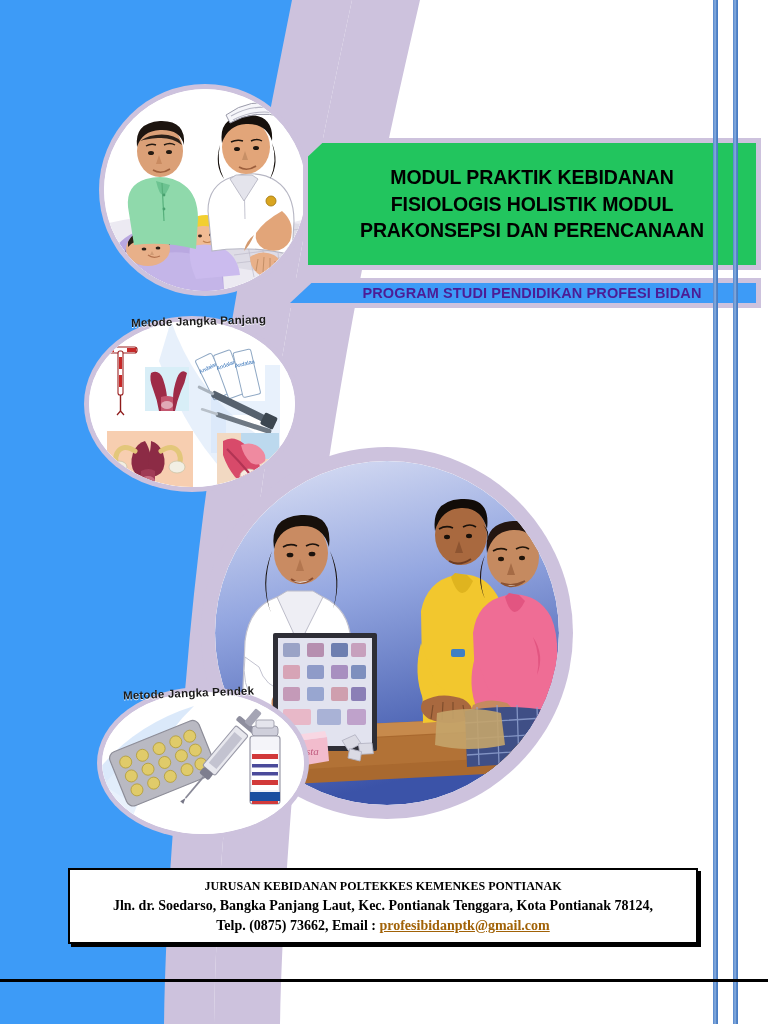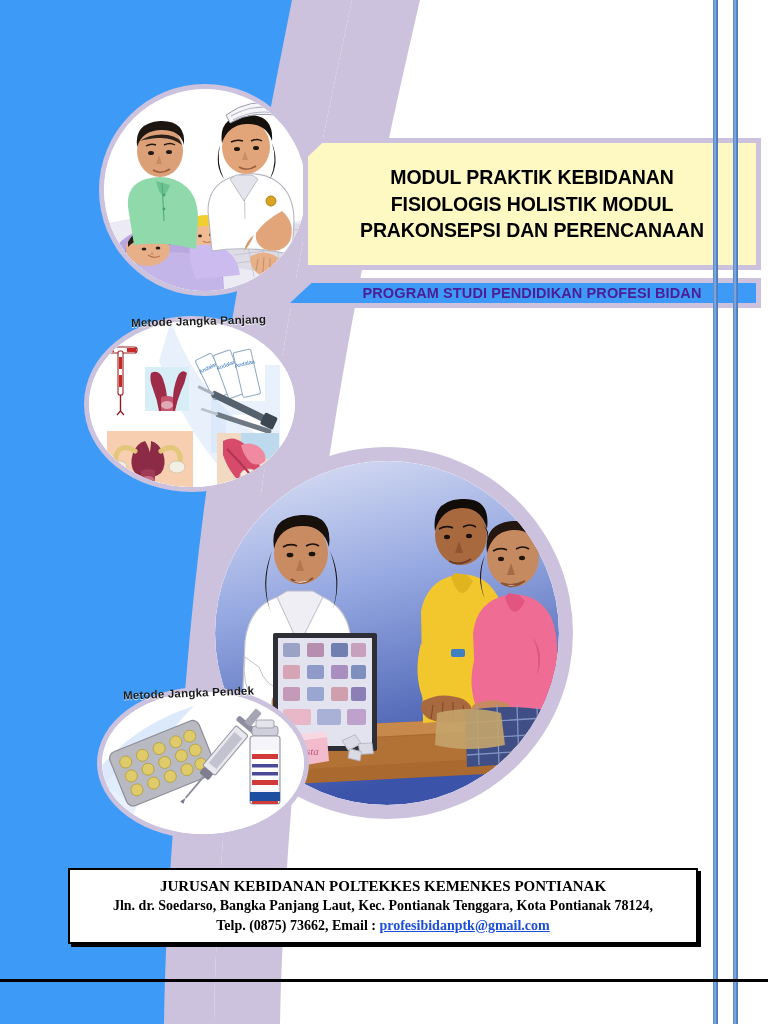--- a/index.html
+++ b/index.html
@@ -36,21 +36,21 @@
   .title-outer {
     position:absolute;
     background:#cdc2dd;
     padding:5px;
   }
   #title-main-outer {
     left:303px; top:138px; width:458px; height:132px;
   }
   #title-main {
     width:100%; height:100%;
-    background:#fef9c3;
+    background:#22c55e;
     display:flex; align-items:center; justify-content:center;
     clip-path: polygon(0% 11%, 3.2% 0%, 100% 0%, 100% 100%, 0% 100%);
   }
   #title-main-text {
     color:#000000;
     font-size:19.5px;
     font-weight:bold;
     line-height:26.5px;
     letter-spacing:-0.1px;
     text-align:center;
@@ -134,25 +134,25 @@
     z-index:60;
   }
   #footer-inner {
     width:100%;
     text-align:center;
     font-family:"Liberation Serif", serif;
     font-weight:bold;
     color:#000000;
     line-height:19.5px;
   }
-  #footer-line1 { font-size:15px; }
+  #footer-line1 { font-size:12px; }
   #footer-line2 { font-size:14px; }
   #footer-line3 { font-size:14px; }
   #footer-email {
-    color:#1d4ed8;
+    color:#a16207;
   }
 </style>
 </head>
 <body>
 
 <div id="page">
 
   <svg id="bg-svg" viewBox="0 0 768 1024" preserveAspectRatio="none">
     <defs>
       <linearGradient id="gradCircleBig" x1="0" y1="0" x2="0.25" y2="1">

